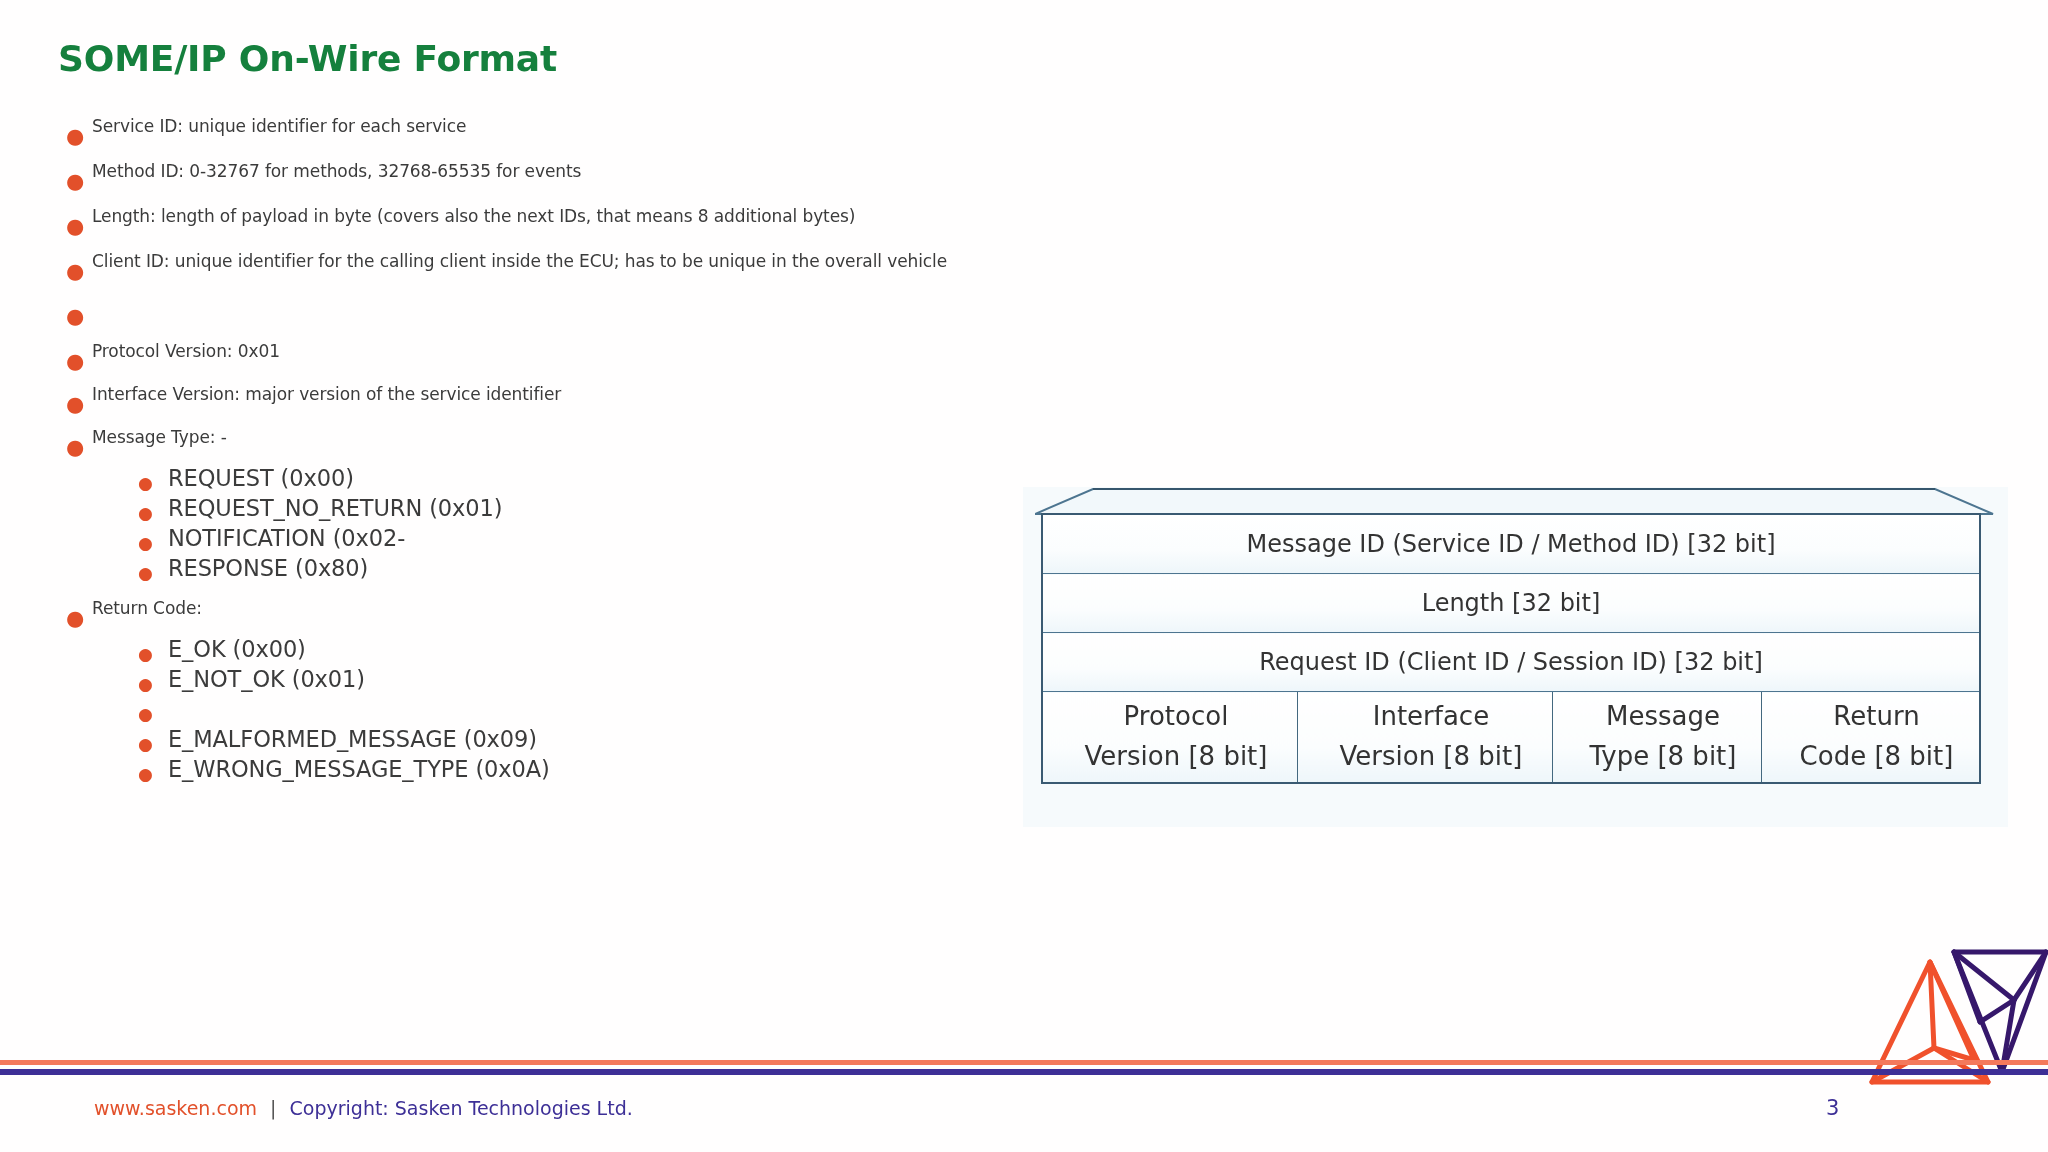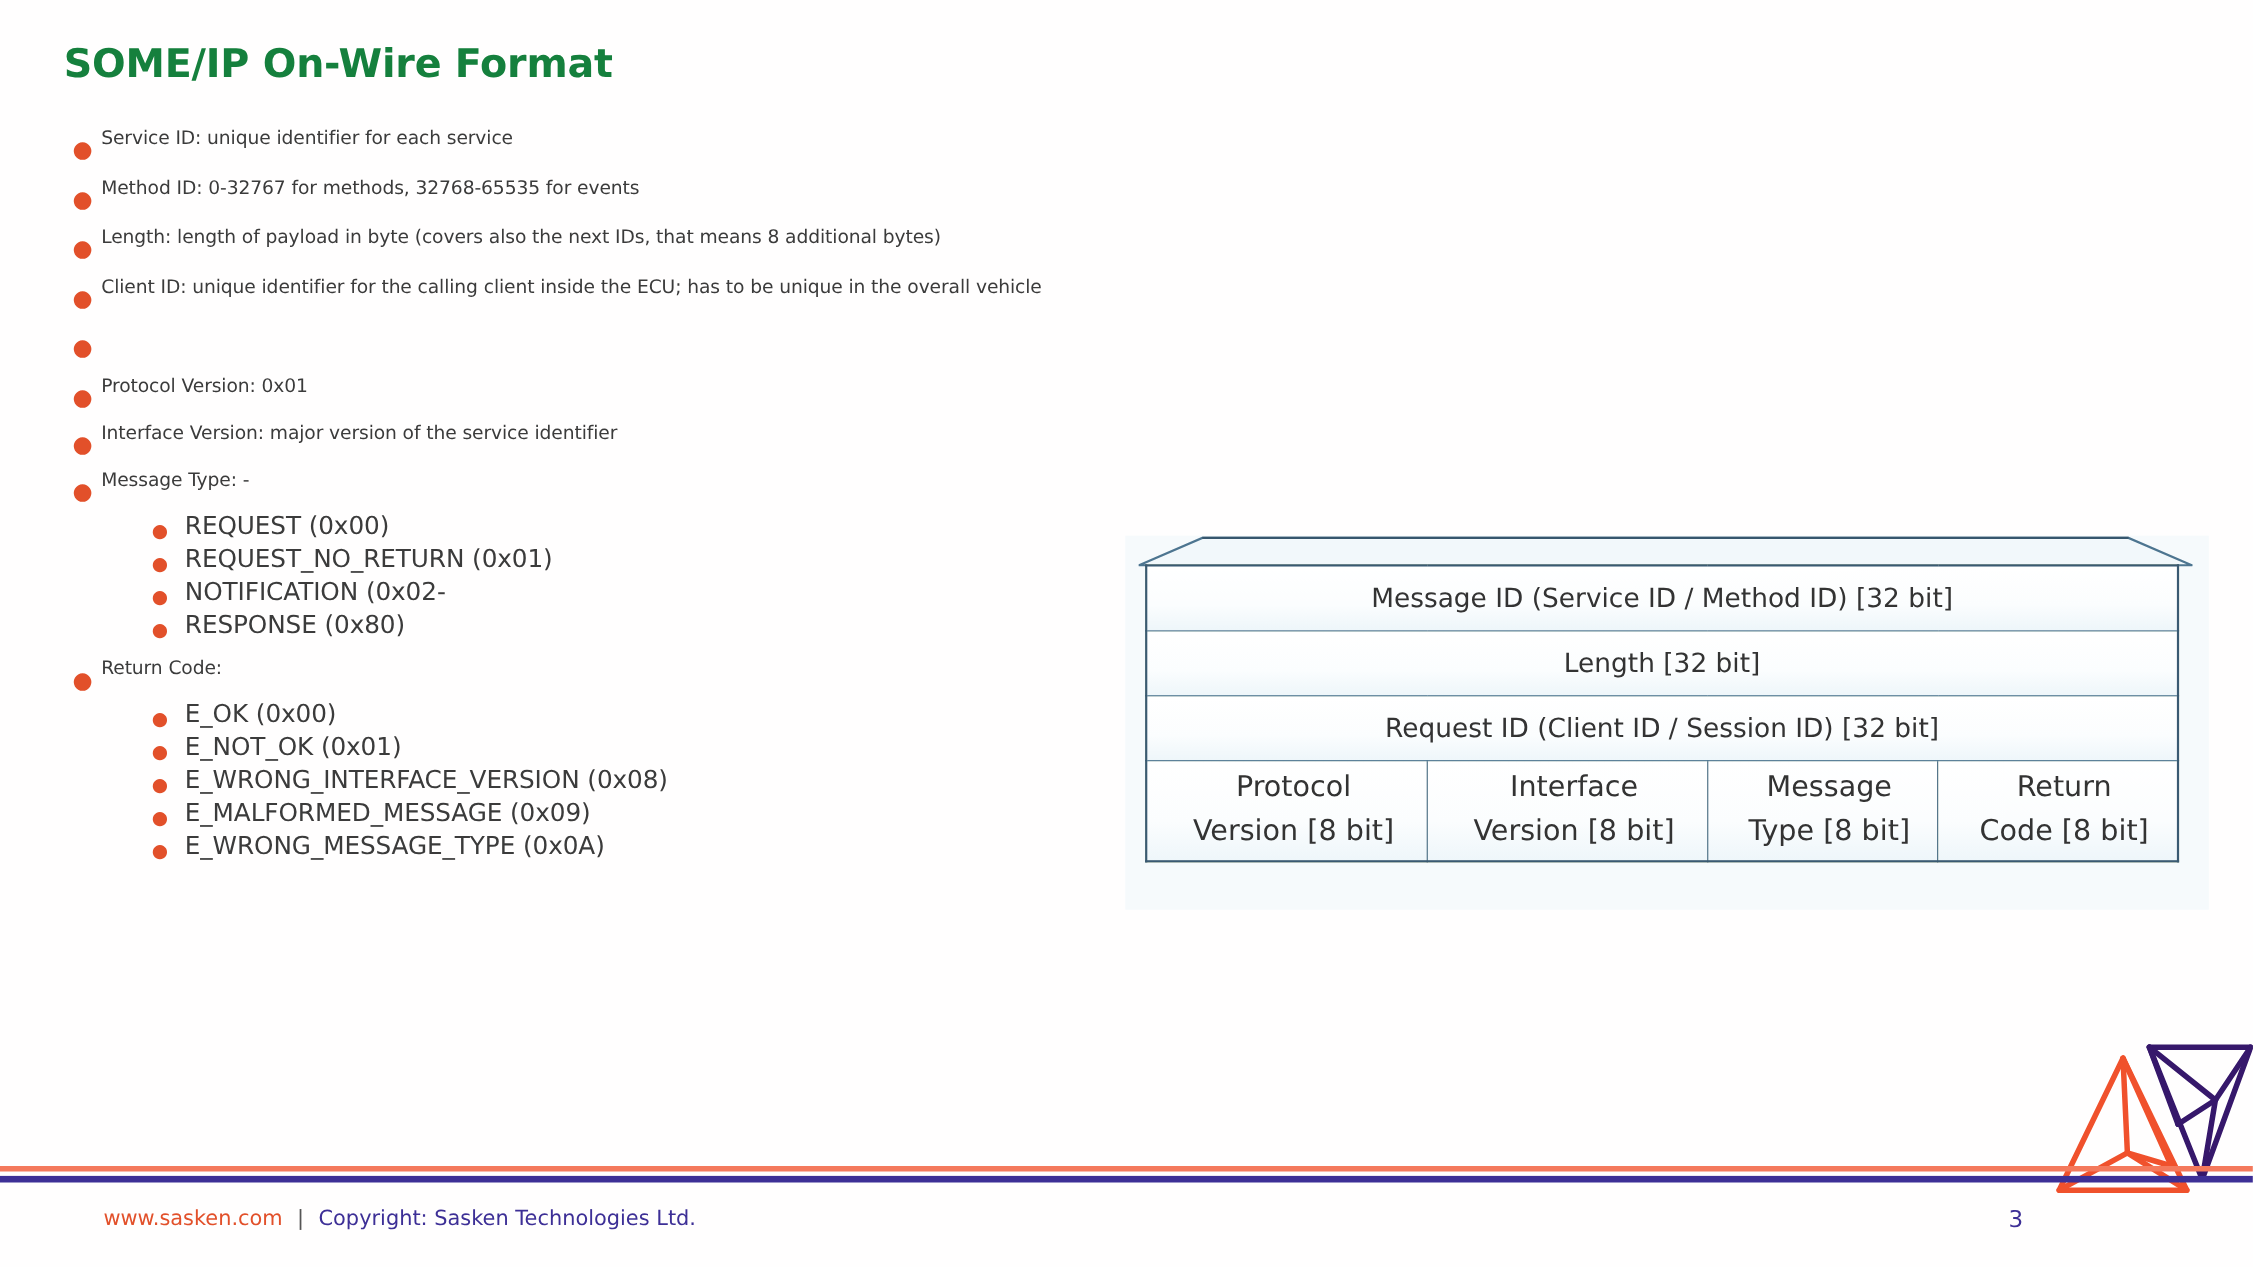--- a/index.html
+++ b/index.html
@@ -93,21 +93,21 @@
     top: 0px;
     width: 960px;
     height: 28px;
   }
   .diagram-table {
     position: absolute;
     left: 18px;
     top: 26px;
     width: 940px;
     border-collapse: collapse;
-    background: #fef9c3;
+    background: #c2410c;
     border: 2px solid #3a5a72;
   }
   .diagram-table td {
     border: 1.5px solid #4d7590;
     text-align: center;
     color: #333333;
     font-family: "DejaVu Sans", "Liberation Sans", sans-serif;
     font-size: 24px;
     background: linear-gradient(to bottom, #ffffff 0%, #fbfdfe 60%, #eef6fa 100%);
     padding: 0;
@@ -241,21 +241,20 @@
     <span class="bullet-text">E_OK (0x00)</span>
   </div>
 
   <div class="bullet-row lvl2">
     <span class="bullet-dot">●</span>
     <span class="bullet-text">E_NOT_OK (0x01)</span>
   </div>
 
   <div class="bullet-row lvl2">
     <span class="bullet-dot">●</span>
-    <span class="bullet-text">E_WRONG_INTERFACE_VERSION (0x08)</span>
   </div>
 
   <div class="bullet-row lvl2">
     <span class="bullet-dot">●</span>
     <span class="bullet-text">E_MALFORMED_MESSAGE (0x09)</span>
   </div>
 
   <div class="bullet-row lvl2">
     <span class="bullet-dot">●</span>
     <span class="bullet-text">E_WRONG_MESSAGE_TYPE (0x0A)</span>

